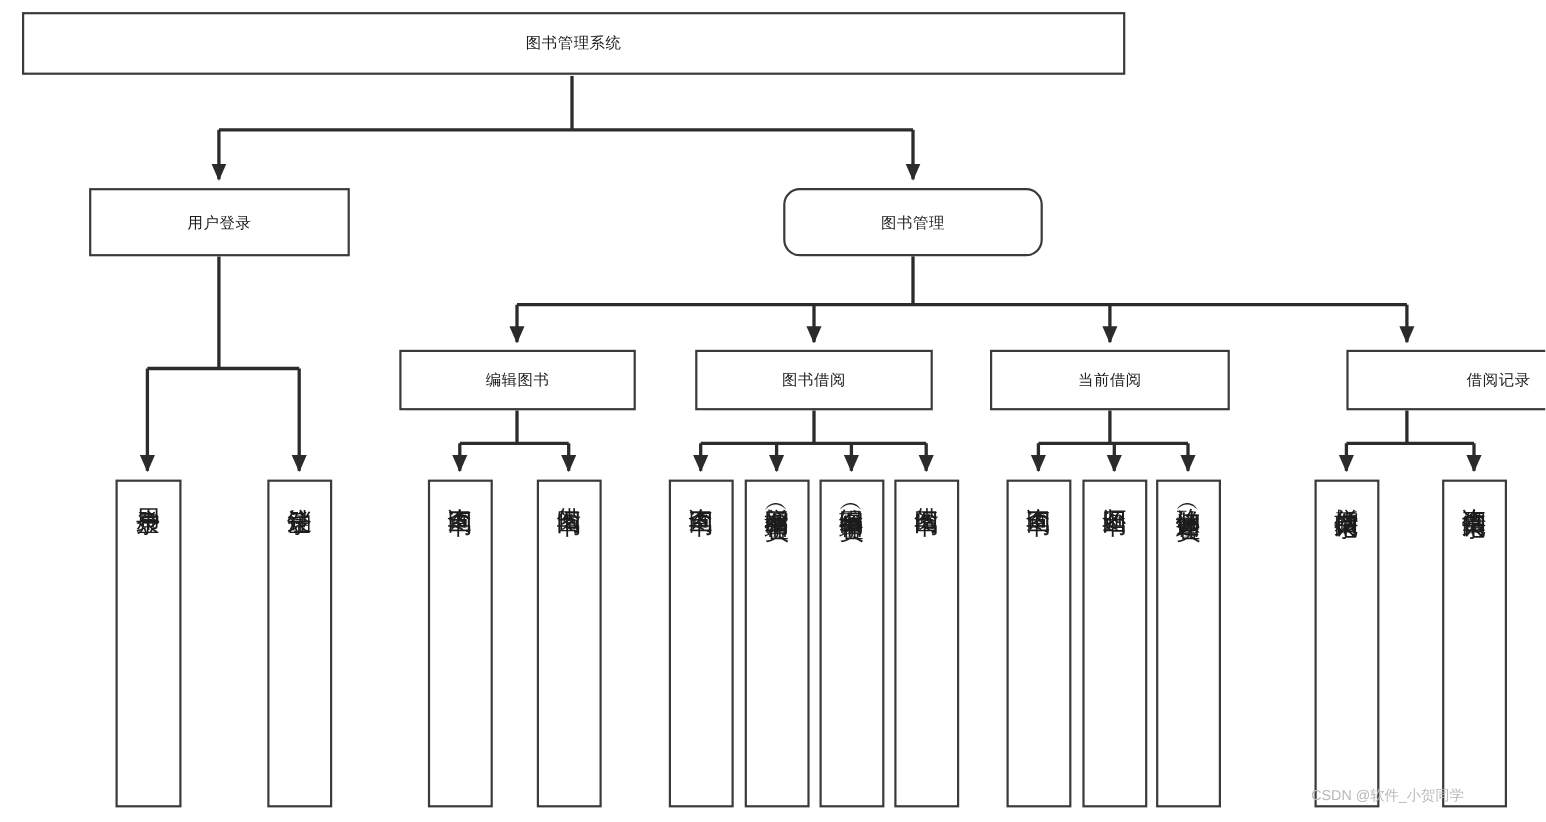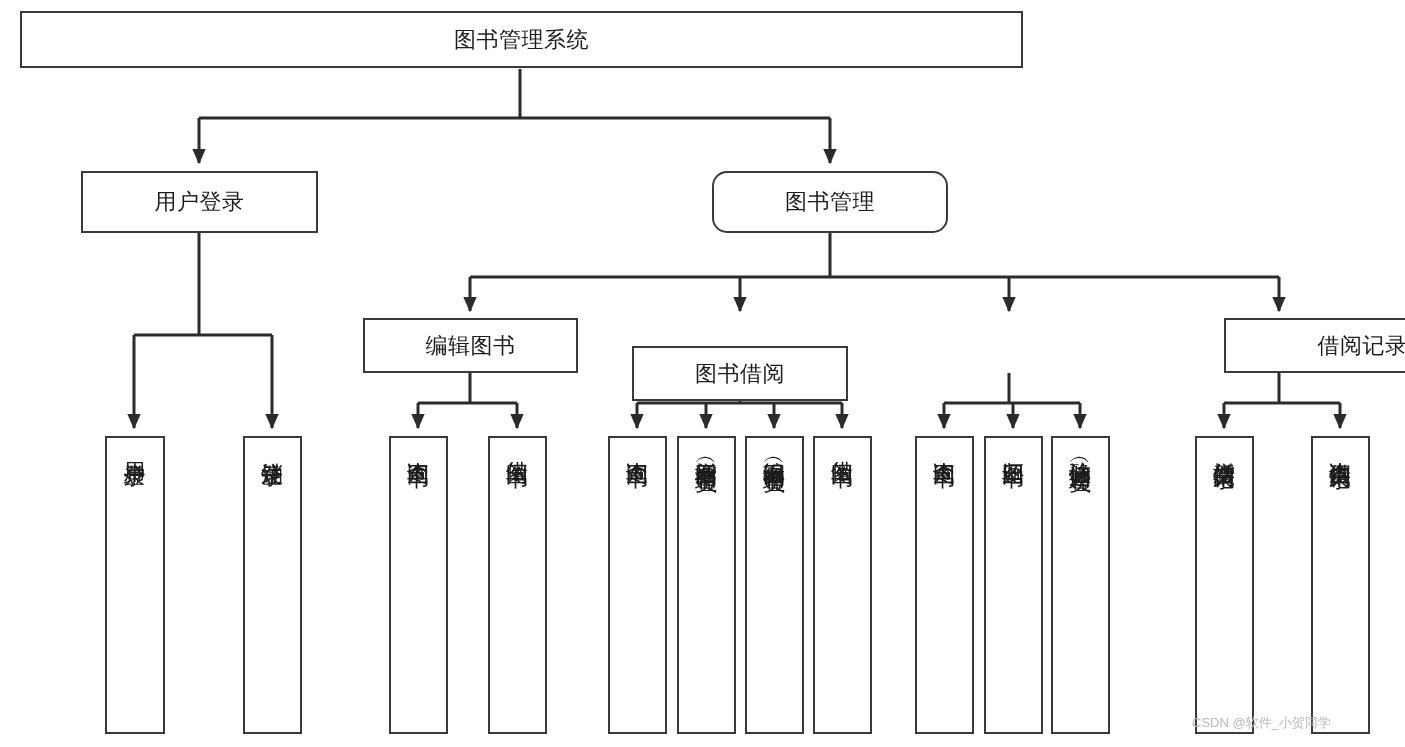--- a/index.html
+++ b/index.html
@@ -35,21 +35,21 @@
     color: #1c1c1c;
   }
   .node-label {
     display: block;
     text-align: center;
     line-height: 1.18;
     letter-spacing: 0.5px;
     white-space: nowrap;
   }
   .node.horizontal .node-label {
-    font-size: 22px;
+    font-size: 14px;
   }
   .node.vertical {
     align-items: flex-start;
     padding-top: 6px;
   }
   .node.vertical .node-label {
     writing-mode: vertical-rl;
     text-orientation: upright;
     font-size: 22px;
     line-height: 1.05;
@@ -129,22 +129,25 @@
   <div class="node horizontal" style="left:81px; top:171px; width:237px; height:62px;">
     <span class="node-label">用户登录</span>
   </div>
   <div class="node horizontal" style="left:712px; top:171px; width:236px; height:62px;border-radius:15px;">
     <span class="node-label">图书管理</span>
   </div>
 
   <div class="node horizontal" style="left:363px; top:318px; width:215px; height:55px;">
     <span class="node-label">编辑图书</span>
   </div>
-  <div class="node horizontal" style="left:632px; top:318px; width:216px; height:55px;margin-top:28px;">
+  <div class="node horizontal" style="left:632px; top:318px; width:216px; height:55px;">
     <span class="node-label">图书借阅</span>
+  </div>
+  <div class="node horizontal" style="left:900px; top:318px; width:218px; height:55px;">
+    <span class="node-label">当前借阅</span>
   </div>
   <div class="node horizontal" style="left:1224px; top:318px; width:242px; height:55px;padding-left:35px;">
     <span class="node-label">借阅记录</span>
   </div>
 
   <div class="node vertical" style="left:105px; top:436px; width:60px; height:298px;">
     <span class="node-label">用户登录</span>
   </div>
   <div class="node vertical" style="left:243px; top:436px; width:59px; height:298px;">
     <span class="node-label">注销登录</span>

